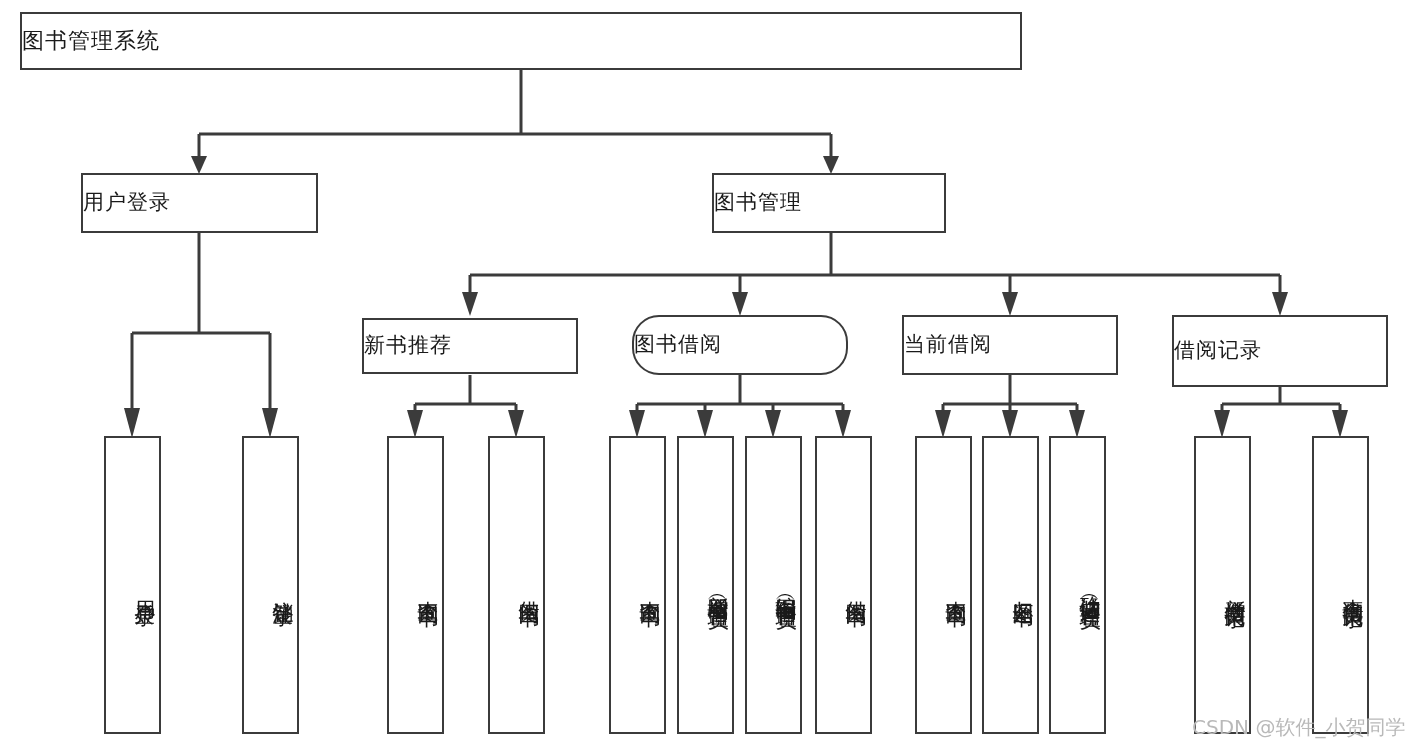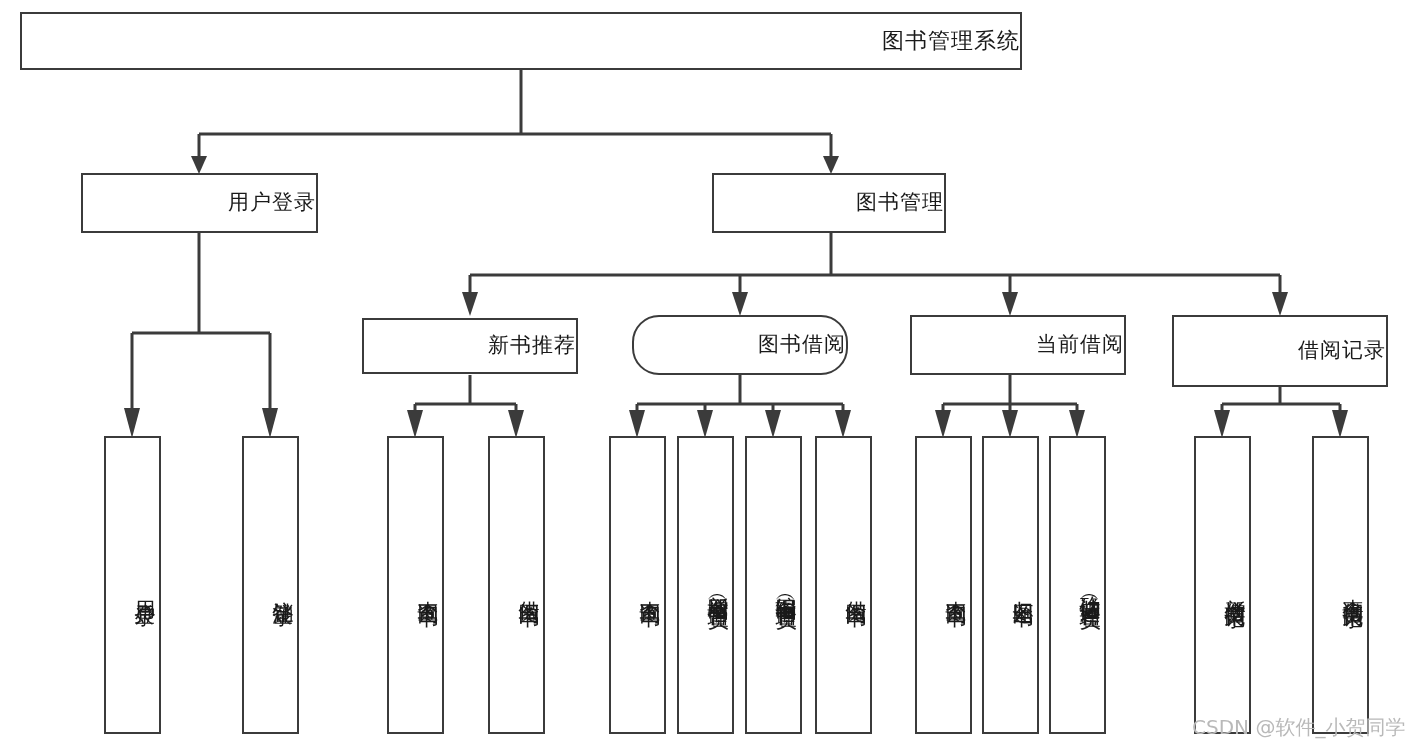--- a/index.html
+++ b/index.html
@@ -23,21 +23,21 @@
     height:747px;
     pointer-events:none;
   }
   .node{
     position:absolute;
     box-sizing:border-box;
     background:#ffffff;
     border:2px solid #3b3b3b;
     display:flex;
     align-items:center;
-    justify-content:flex-end;
+    justify-content:flex-start;
     color:#1a1a1a;
     text-align:center;
     z-index:2;
   }
   .node.h{
     font-size:21px;
     line-height:1.2;
     letter-spacing:1px;
   }
   
@@ -168,21 +168,21 @@
   </div>
 
   <div class="node h" style="left:362px;top:318px;width:216px;height:56px;">
     <span>新书推荐</span>
   </div>
 
   <div class="node h" style="left:632px;top:315px;width:216px;height:60px;border-radius:27px;">
     <span>图书借阅</span>
   </div>
 
-  <div class="node h" style="left:902px;top:315px;width:216px;height:60px;margin-left:8px;">
+  <div class="node h" style="left:902px;top:315px;width:216px;height:60px;">
     <span>当前借阅</span>
   </div>
 
   <div class="node h" style="left:1172px;top:315px;width:216px;height:72px;">
     <span>借阅记录</span>
   </div>
 
   <div class="node v" style="left:104px;top:436px;width:57px;height:298px;">
     <span class="txt">用户登录</span>
   </div>

